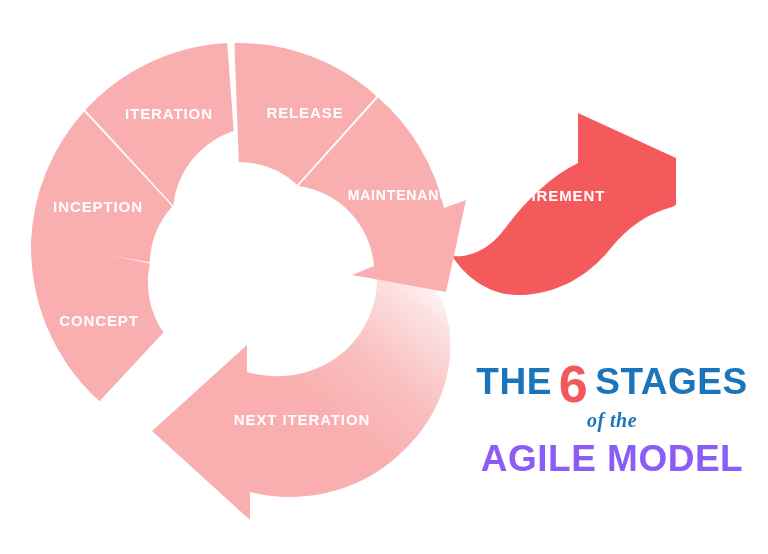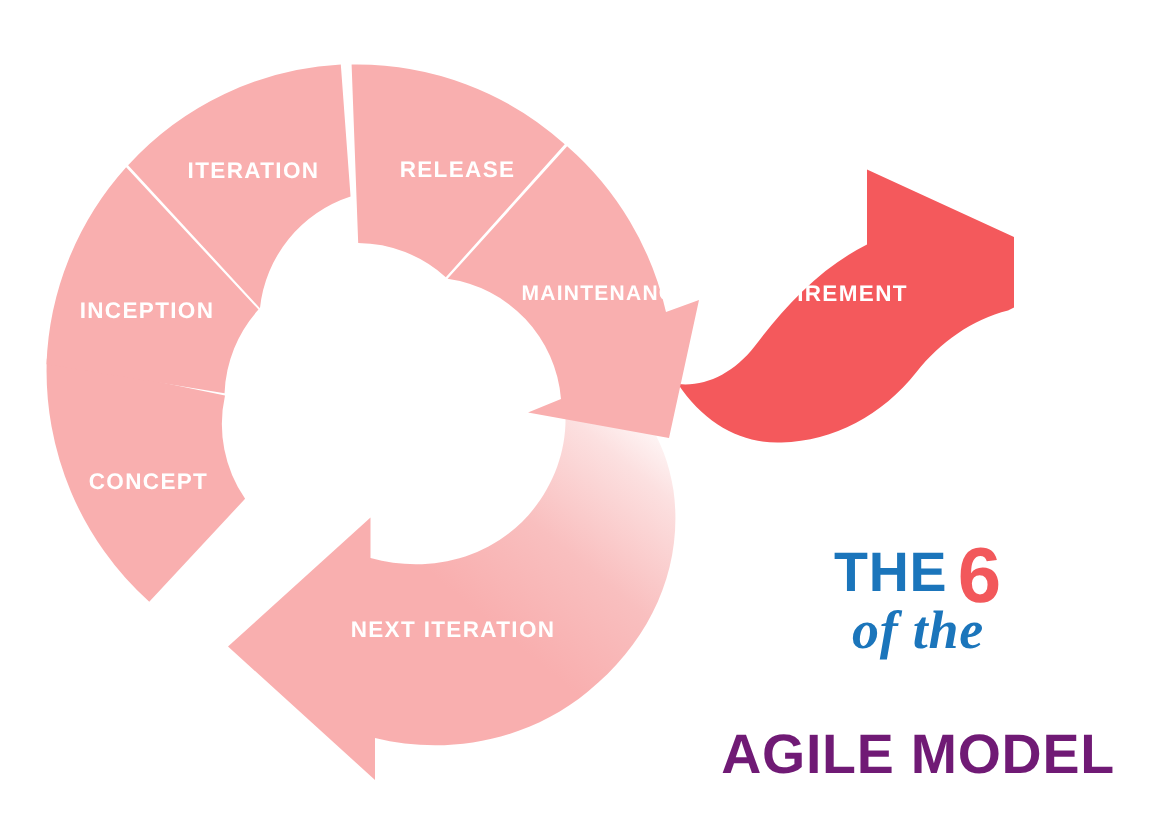--- a/index.html
+++ b/index.html
@@ -62,34 +62,33 @@
     font-size: 52px;
     line-height: 40px;
     font-weight: bold;
     position: relative;
     top: 2px;
   }
   .title-line2 {
     font-family: "Liberation Serif", serif;
     font-style: italic;
     font-weight: bold;
-    font-size: 36px;
+    font-size: 20px;
     line-height: 36px;
     color: #1B75BB;
     letter-spacing: 0.5px;
   }
   .title-line3 {
     font-family: "Liberation Sans", sans-serif;
     font-weight: bold;
     font-size: 37px;
     line-height: 42px;
-    color: #701a75;
+    color: #8b5cf6;
     letter-spacing: 0.5px;
     white-space: nowrap;
-    margin-top: 44px;
   }
 </style>
 </head>
 <body>
 
 <div id="stage">
 
   <svg id="diagram-svg" viewBox="0 0 768 554">
     <defs>
 
@@ -185,18 +184,19 @@
                Z" fill="#F9AFAF"></path>
       <text class="seg-label" x="404" y="196" font-size="14">MAINTENANCE</text>
     </g>
 
   </svg>
 
   <div id="title-block">
     <div class="title-line1">
       <span>THE</span>
       <span class="big-number">6</span>
+      <span>STAGES</span>
     </div>
     <div class="title-line2">of the</div>
     <div class="title-line3">AGILE MODEL</div>
   </div>
 
 </div>
 
 </body></html>

